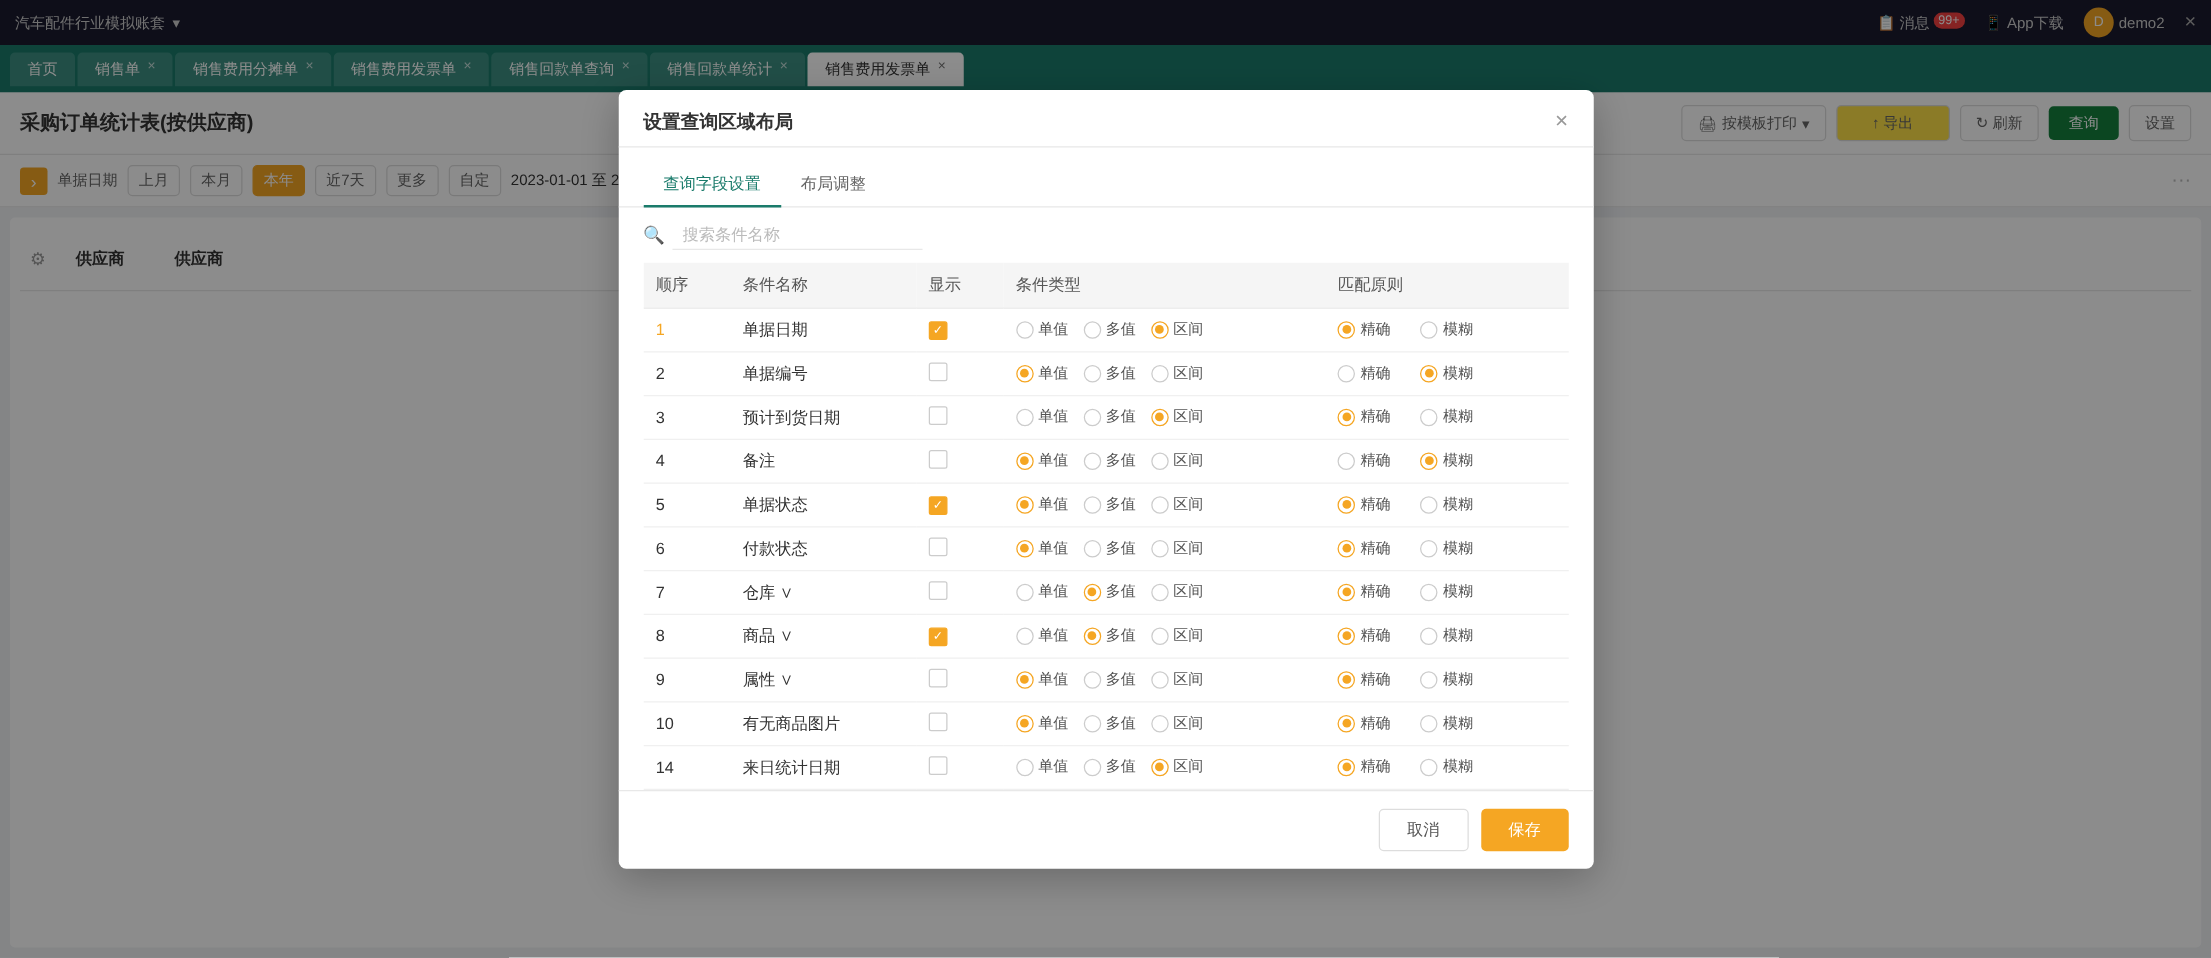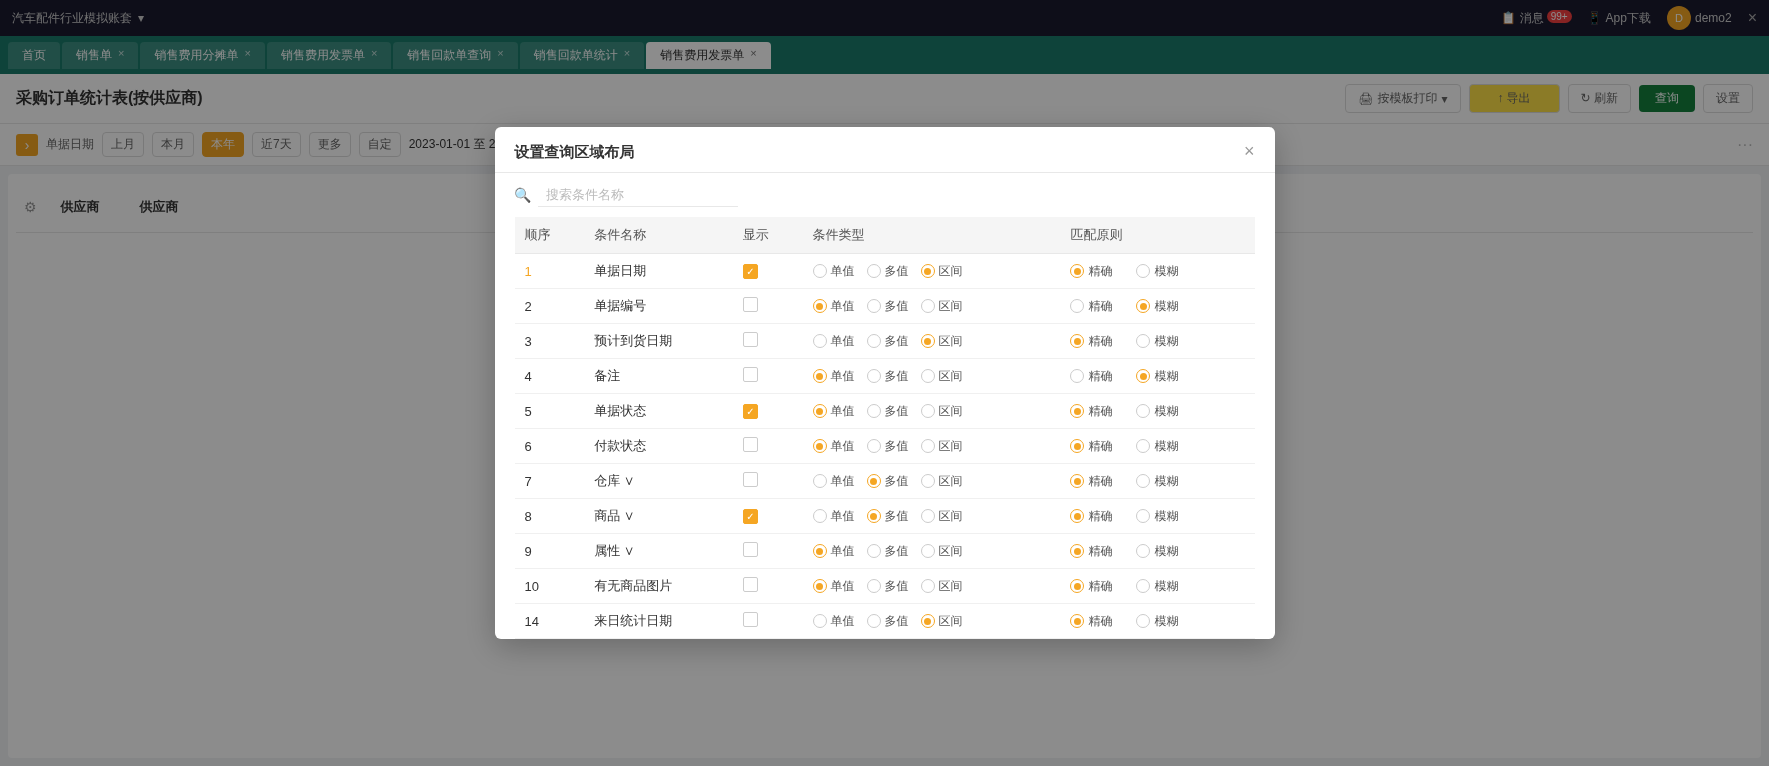--- a/index.html
+++ b/index.html
@@ -399,20 +399,28 @@
 </div>
 
 <div class="overlay">
   <div class="dialog">
 
     <div class="dialog-header">
       <span class="dialog-title">设置查询区域布局</span>
       <span class="dialog-close">×</span>
     </div>
 
+    <div class="dialog-tabs">
+      <div class="dialog-tab active">
+        <span>查询字段设置</span>
+      </div>
+      <div class="dialog-tab">
+        <span>布局调整</span>
+      </div>
+    </div>
 
     <div class="dialog-search">
       <span class="search-icon">🔍</span>
       <input class="search-input" type="text" placeholder="搜索条件名称" style="">
     </div>
 
     <div class="dialog-table-wrap">
       <table class="dialog-table">
         <thead>
           <tr>
@@ -784,14 +792,18 @@
                     <span class="radio-circle"></span>
                     <span class="radio-label">模糊</span>
                   </span>
                 </div>
               </td>
             </tr>
           </tbody>
       </table>
     </div>
 
+    <div class="dialog-footer">
+      <button class="btn-cancel">取消</button>
+      <button class="btn-save">保存</button>
+    </div>
   </div>
 </div>
 
 </body></html>

